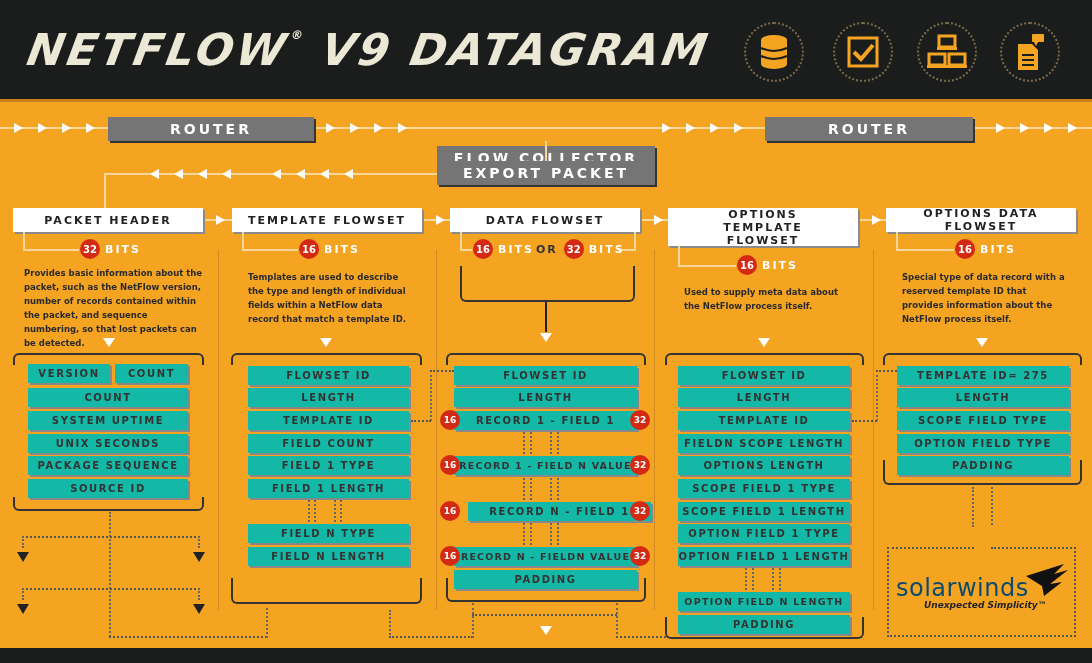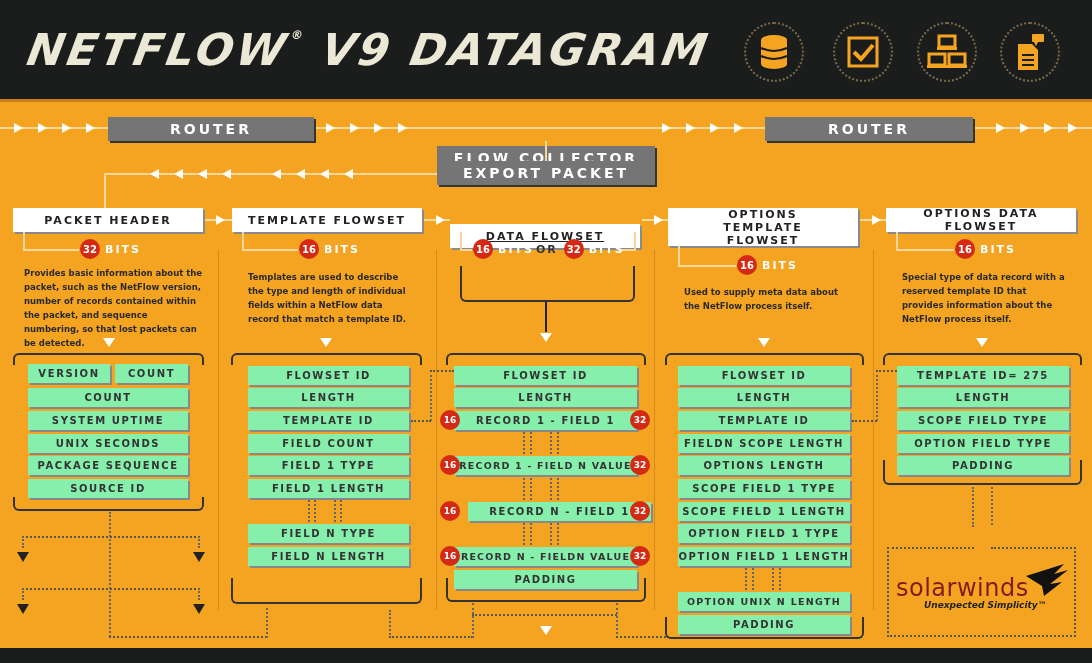--- a/index.html
+++ b/index.html
@@ -18,27 +18,27 @@
   .arr-dk { position: absolute; width: 0; height: 0; border-left: 6px solid transparent; border-right: 6px solid transparent; border-top: 10px solid #222; }
   .sec-title { position: absolute; background: #fff; color: #222; font-weight: bold; font-size: 11px; letter-spacing: 2px; text-align: center; box-shadow: 2px 2px 0 #8a8a8a; display: flex; align-items: center; justify-content: center; line-height: 13px; }
   .bits { position: absolute; display: flex; align-items: center; color: #fff; font-weight: bold; font-size: 11px; letter-spacing: 2px; }
   .badge { width: 20px; height: 20px; border-radius: 50%; background: #d42914; color: #fff; font-size: 10px; font-weight: bold; letter-spacing: 0; display: inline-flex; align-items: center; justify-content: center; margin-right: 5px; }
   .bits .or { color: #333; margin: 0 6px 0 2px; text-align: right; }
   .desc { position: absolute; color: #2a2a2a; font-size: 8.5px; font-weight: bold; line-height: 14px; }
   .colsep { position: absolute; width: 1px; background: #d08a20; top: 250px; height: 360px; }
   .brk { position: absolute; border: 2px solid #333; }
   .brk-top { border-bottom: none; border-radius: 6px 6px 0 0; height: 12px; }
   .brk-bot { border-top: none; border-radius: 0 0 6px 6px; height: 14px; }
-  .field { position: absolute; height: 19px; background: #86efac; color: #333; font-weight: bold; font-size: 10px; letter-spacing: 1.6px; text-align: center; line-height: 19px; box-shadow: 2px 2px 0 #888; white-space: nowrap; }
+  .field { position: absolute; height: 19px; background: #14b8a6; color: #333; font-weight: bold; font-size: 10px; letter-spacing: 1.6px; text-align: center; line-height: 19px; box-shadow: 2px 2px 0 #888; white-space: nowrap; }
   .fbadge { position: absolute; width: 20px; height: 20px; border-radius: 50%; background: #d42914; color: #fff; font-size: 9px; font-weight: bold; display: flex; align-items: center; justify-content: center; }
   .dots-v { position: absolute; width: 0; border-left: 2px dotted #666; }
   .dots-h { position: absolute; height: 0; border-top: 2px dotted #555; }
   .dots-box { position: absolute; border: 2px dotted #555; }
   .logo { position: absolute; left: 896px; top: 574px; }
-  .logo-main { font-size: 24px; color: #7f1d1d; letter-spacing: 0.5px; }
+  .logo-main { font-size: 24px; color: #0c4a6e; letter-spacing: 0.5px; }
   .logo-sub { font-size: 9px; font-style: italic; font-weight: bold; color: #222; margin-left: 28px; margin-top: -2px; }
 </style>
 </head>
 <body>
 
 <div class="header">
   <div class="title">
     <span>NETFLOW</span><sup>®</sup>
     <span>V9 DATAGRAM</span>
   </div>
@@ -113,21 +113,21 @@
 <div class="arr-l" style="left:296px;top:169px;"></div>
 <div class="arr-l" style="left:320px;top:169px;"></div>
 <div class="arr-l" style="left:344px;top:169px;"></div>
 
 <div class="sec-title" style="left:13px;top:208px;width:190px;height:24px;">PACKET HEADER</div>
 <div class="hline" style="left:205px;top:219px;width:27px;"></div>
 <div class="arr-r" style="left:216px;top:215px;"></div>
 <div class="sec-title" style="left:232px;top:208px;width:190px;height:24px;">TEMPLATE FLOWSET</div>
 <div class="hline" style="left:424px;top:219px;width:26px;"></div>
 <div class="arr-r" style="left:436px;top:215px;"></div>
-<div class="sec-title" style="left:450px;top:224px;width:190px;height:24px;text-decoration:underline;">DATA FLOWSET</div>
+<div class="sec-title" style="left:450px;top:208px;width:190px;height:24px;">DATA FLOWSET</div>
 <div class="hline" style="left:642px;top:219px;width:26px;"></div>
 <div class="arr-r" style="left:654px;top:215px;"></div>
 <div class="sec-title" style="left:668px;top:208px;width:190px;height:38px;padding:0 28px;">OPTIONS TEMPLATE FLOWSET</div>
 <div class="hline" style="left:860px;top:219px;width:26px;"></div>
 <div class="arr-r" style="left:872px;top:215px;"></div>
 <div class="sec-title" style="left:886px;top:208px;width:190px;height:24px;">OPTIONS DATA FLOWSET</div>
 
 <div class="vline" style="left:23px;top:232px;height:17px;"></div>
 <div class="hline" style="left:23px;top:249px;width:56px;"></div>
 <div class="bits" style="left:80px;top:239px;">
@@ -253,21 +253,21 @@
 <div class="field" style="left:678px;top:434px;width:172px;">FIELDN SCOPE LENGTH</div>
 <div class="field" style="left:678px;top:456px;width:172px;">OPTIONS LENGTH</div>
 <div class="field" style="left:678px;top:479px;width:172px;">SCOPE FIELD 1 TYPE</div>
 <div class="field" style="left:678px;top:502px;width:172px;">SCOPE FIELD 1 LENGTH</div>
 <div class="field" style="left:678px;top:524px;width:172px;">OPTION FIELD 1 TYPE</div>
 <div class="field" style="left:678px;top:547px;width:172px;">OPTION FIELD 1 LENGTH</div>
 <div class="dots-v" style="left:745px;top:568px;height:22px;"></div>
 <div class="dots-v" style="left:752px;top:568px;height:22px;"></div>
 <div class="dots-v" style="left:772px;top:568px;height:22px;"></div>
 <div class="dots-v" style="left:779px;top:568px;height:22px;"></div>
-<div class="field" style="left:678px;top:592px;width:172px;font-size:9.5px;letter-spacing:1.3px;">OPTION UNIX N LENGTH</div>
+<div class="field" style="left:678px;top:592px;width:172px;font-size:9.5px;letter-spacing:1.3px;">OPTION FIELD N LENGTH</div>
 <div class="field" style="left:678px;top:615px;width:172px;">PADDING</div>
 
 <div class="field" style="left:897px;top:366px;width:172px;">TEMPLATE ID= 275</div>
 <div class="field" style="left:897px;top:388px;width:172px;">LENGTH</div>
 <div class="field" style="left:897px;top:411px;width:172px;">SCOPE FIELD TYPE</div>
 <div class="field" style="left:897px;top:434px;width:172px;">OPTION FIELD TYPE</div>
 <div class="field" style="left:897px;top:456px;width:172px;">PADDING</div>
 
 <div class="dots-h" style="left:411px;top:420px;width:20px;"></div>
 <div class="dots-v" style="left:430px;top:370px;height:51px;"></div>

